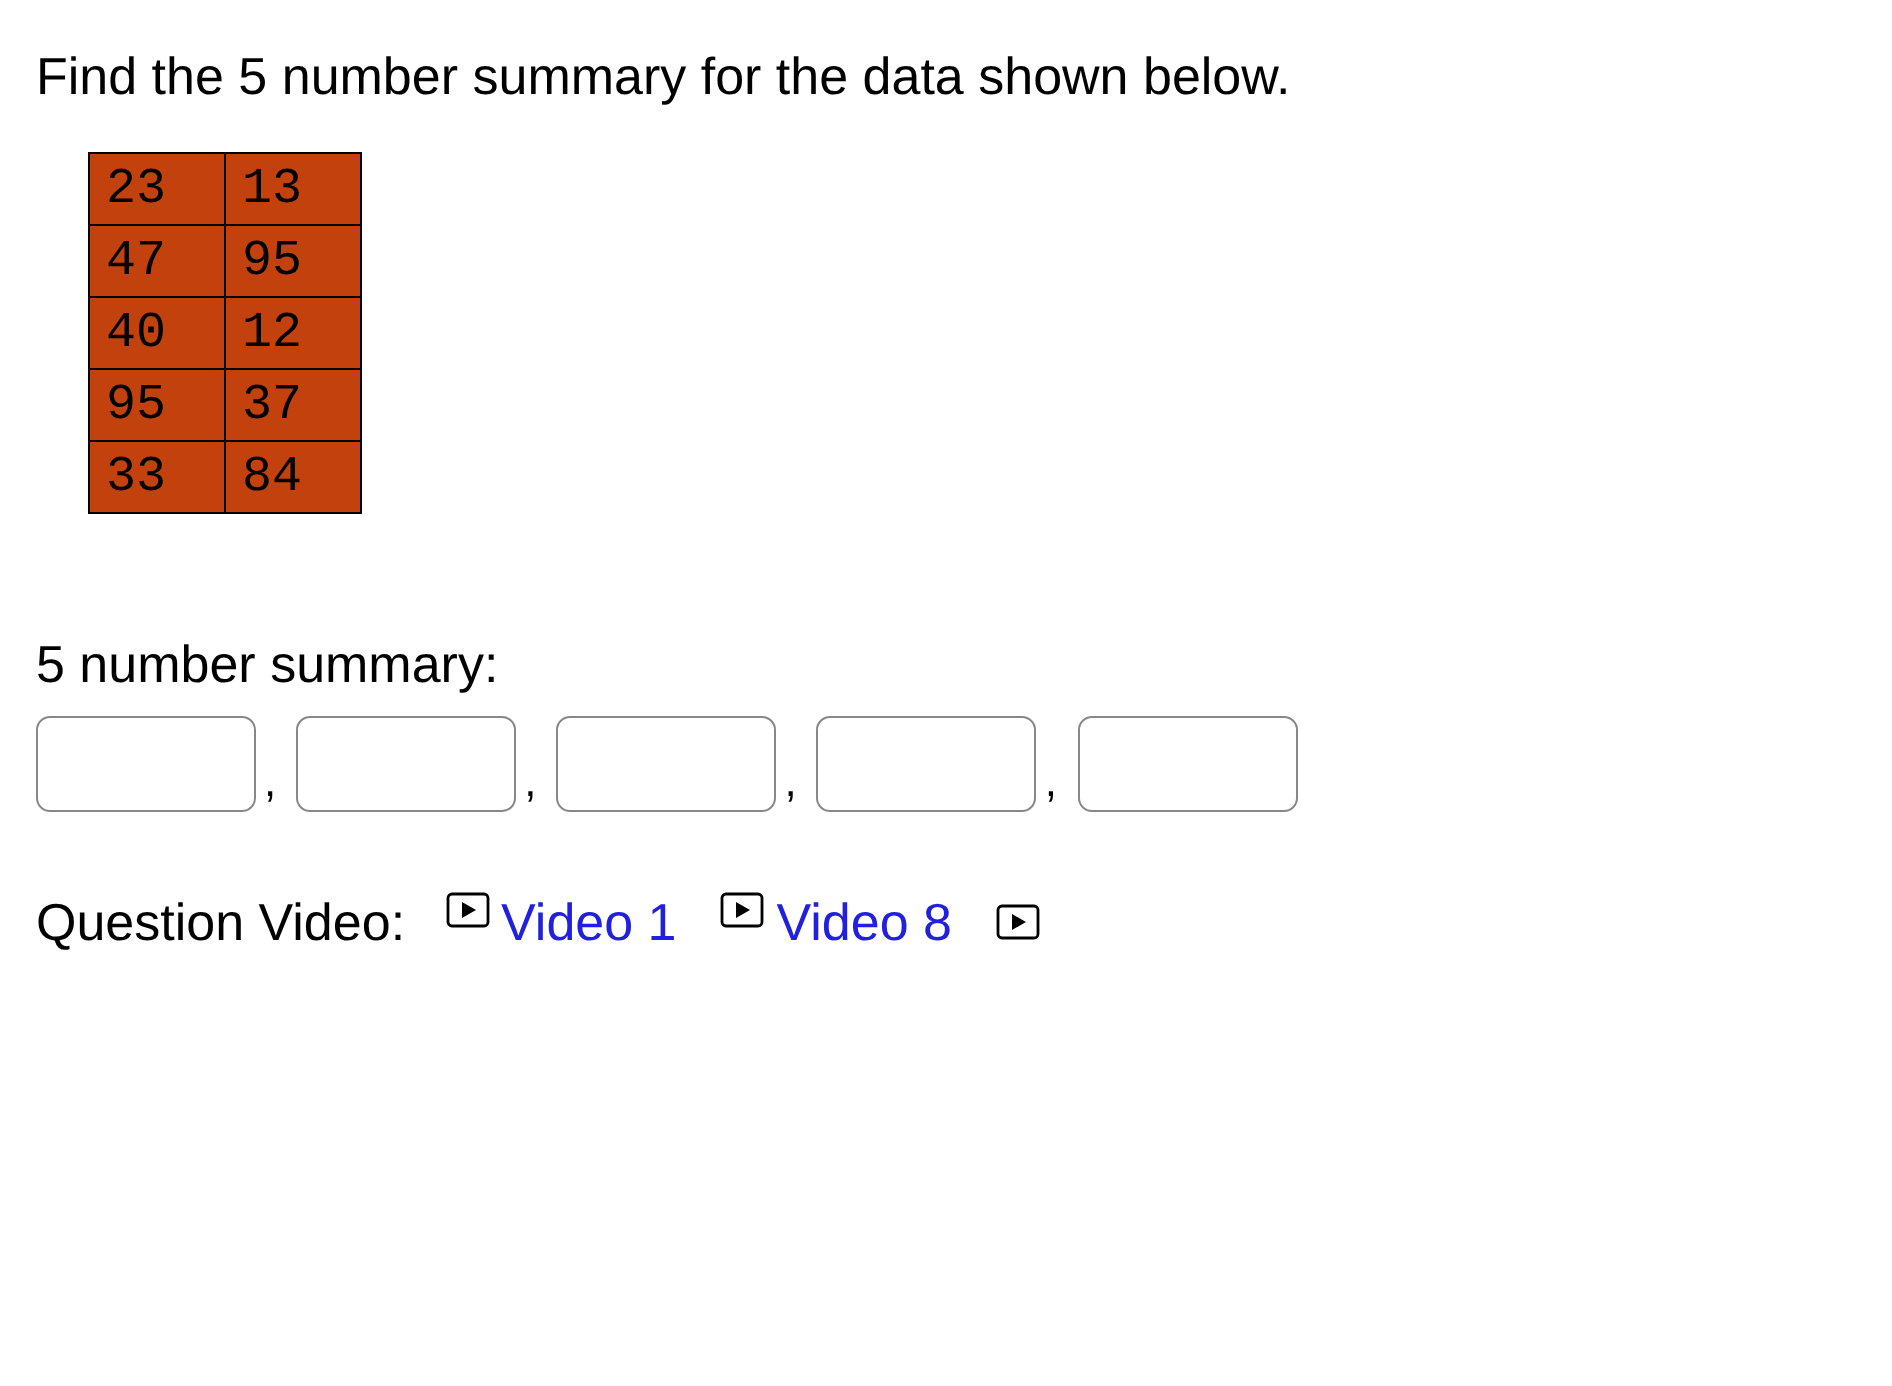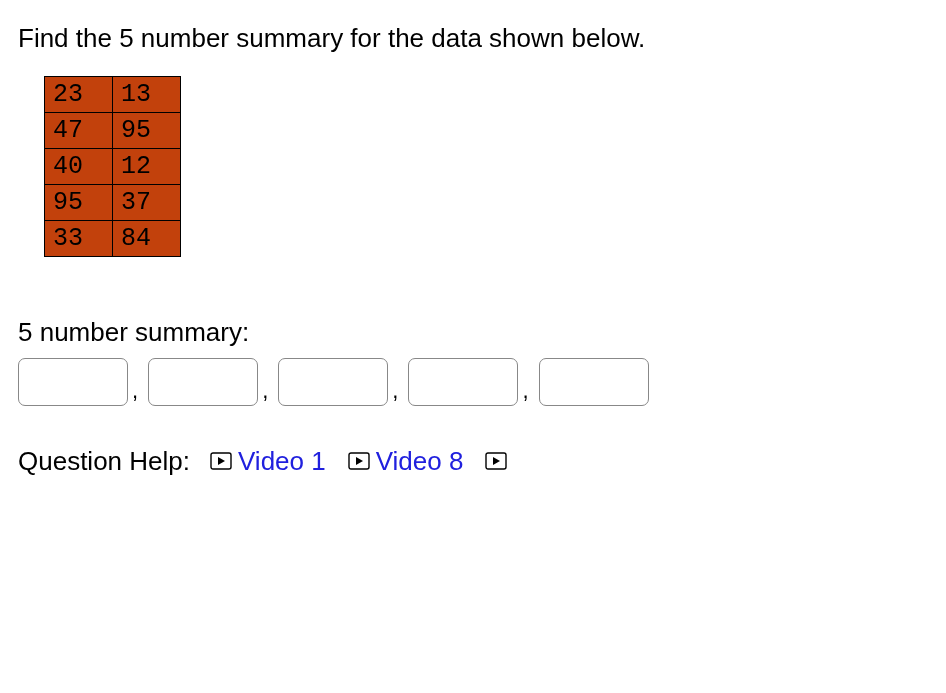--- a/index.html
+++ b/index.html
@@ -64,21 +64,20 @@
       display: flex;
       align-items: center;
       gap: 12px;
       font-size: 26px;
     }
     .help-label {
       margin-right: 8px;
     }
     .video-link {
       display: flex;
-      align-items: center;
       gap: 6px;
       color: #2020de;
       text-decoration: none;
       cursor: pointer;
       margin-right: 10px;
     }
     .play-icon {
       width: 22px;
       height: 18px;
       flex-shrink: 0;
@@ -125,21 +124,21 @@
   <input type="text" class="answer-input" value="" style="">
   <span class="comma">,</span>
   <input type="text" class="answer-input" value="" style="">
   <span class="comma">,</span>
   <input type="text" class="answer-input" value="" style="">
   <span class="comma">,</span>
   <input type="text" class="answer-input" value="" style="">
 </div>
 
 <div class="help-row">
-  <span class="help-label">Question Help:</span>
+  <span class="help-label">Question Video:</span>
 
   <a class="video-link">
     <span class="play-icon">
       <svg width="22" height="18" viewBox="0 0 22 18">
         <rect x="1" y="1" width="20" height="16" rx="2" ry="2" fill="none" stroke="#000" stroke-width="1.4"></rect>
         <polygon points="8,5 8,13 15,9" fill="#000"></polygon>
       </svg>
     </span>
     <span>Video 1</span>
   </a>

